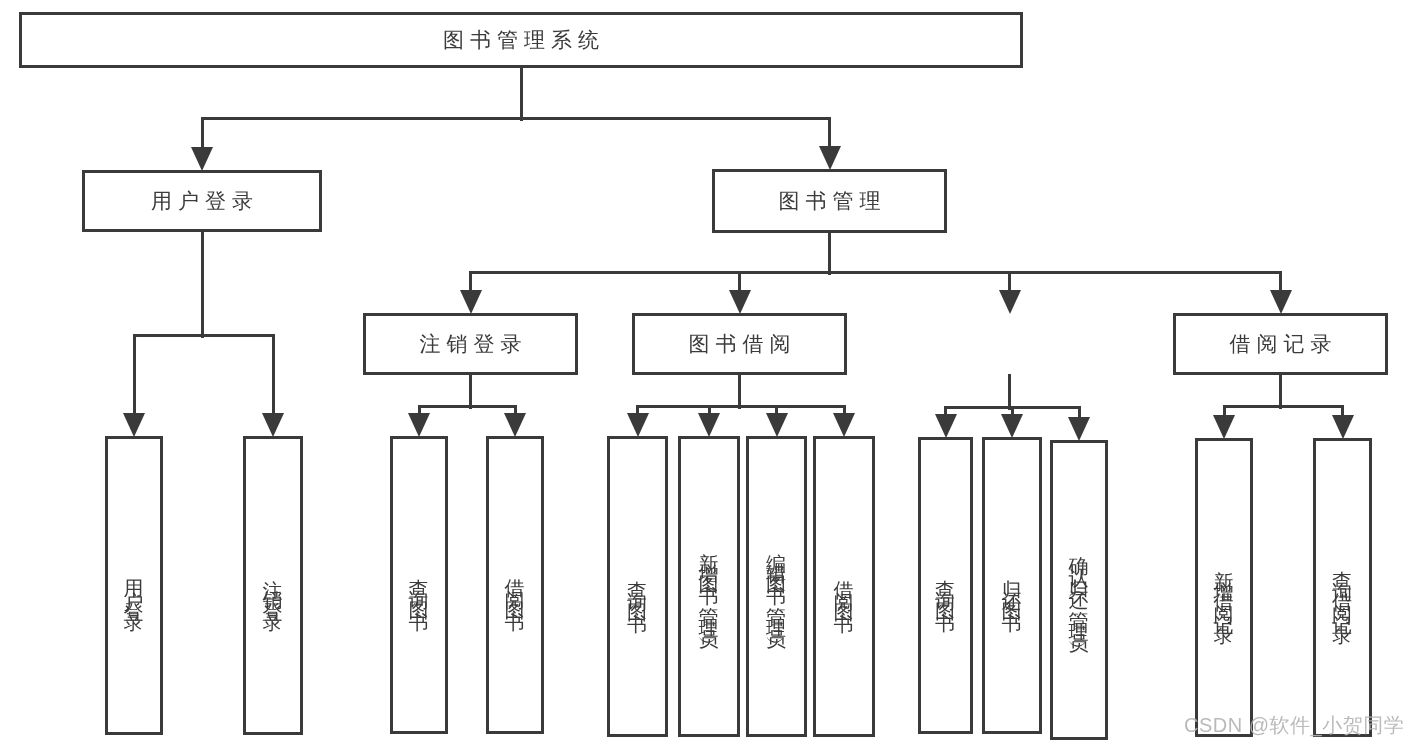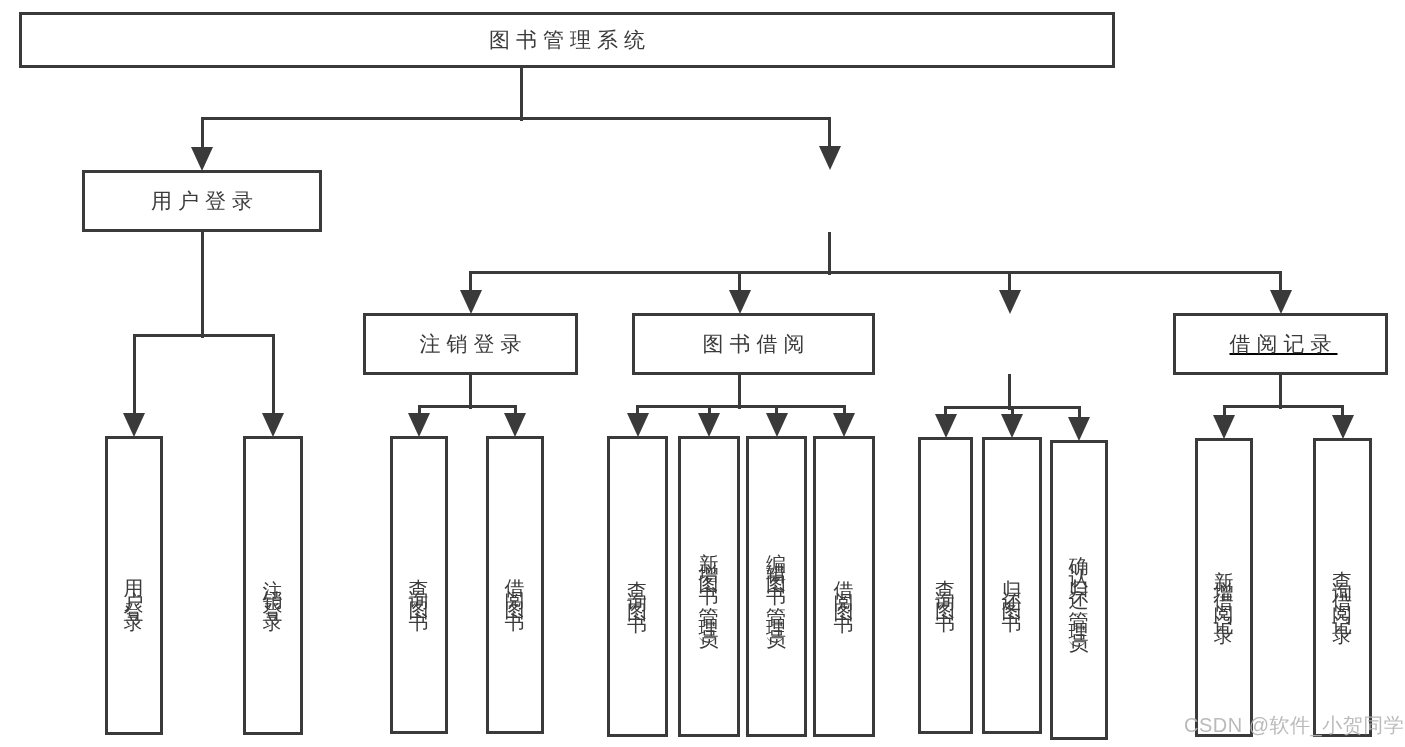--- a/index.html
+++ b/index.html
@@ -63,33 +63,36 @@
     white-space: nowrap;
     opacity: 0.9;
     z-index: 9;
   }
 </style>
 </head>
 <body>
 
 <div id="stage" style="--line: #3a3a3a; --text: #3b3b3b; --bg: #ffffff;">
   <span id="watermark" style="color: rgb(179, 179, 179);">CSDN @软件_小贺同学</span>
-<div class="node node-h" style="left: 19px; top: 12px; width: 1096px; height: 56px;">
+<div class="node node-h" style="left: 19px; top: 12px; width: 1004px; height: 56px;">
       <span class="label">图书管理系统</span>
     </div>
     <div class="node node-h" style="left: 82px; top: 170px; width: 240px; height: 62px;">
       <span class="label">用户登录</span>
     </div>
+    <div class="node node-h" style="left: 712px; top: 169px; width: 235px; height: 64px;">
+      <span class="label">图书管理</span>
+    </div>
     <div class="node node-h" style="left: 363px; top: 313px; width: 215px; height: 62px;">
       <span class="label">注销登录</span>
     </div>
-    <div class="node node-h" style="left: 632px; top: 313px; width: 243px; height: 62px;">
+    <div class="node node-h" style="left: 632px; top: 313px; width: 215px; height: 62px;">
       <span class="label">图书借阅</span>
     </div>
-    <div class="node node-h" style="left: 1173px; top: 313px; width: 215px; height: 62px; text-decoration: underline;">
+    <div class="node node-h" style="left: 1173px; top: 313px; width: 215px; height: 62px;">
       <span class="label">借阅记录</span>
     </div>
     <div class="node node-v" style="left: 105px; top: 436px; width: 58px; height: 299px;">
       <span class="label">用户登录</span>
     </div>
     <div class="node node-v" style="left: 243px; top: 436px; width: 60px; height: 299px;">
       <span class="label">注销登录</span>
     </div>
     <div class="node node-v" style="left: 390px; top: 436px; width: 58px; height: 298px;">
       <span class="label">查询图书</span>

